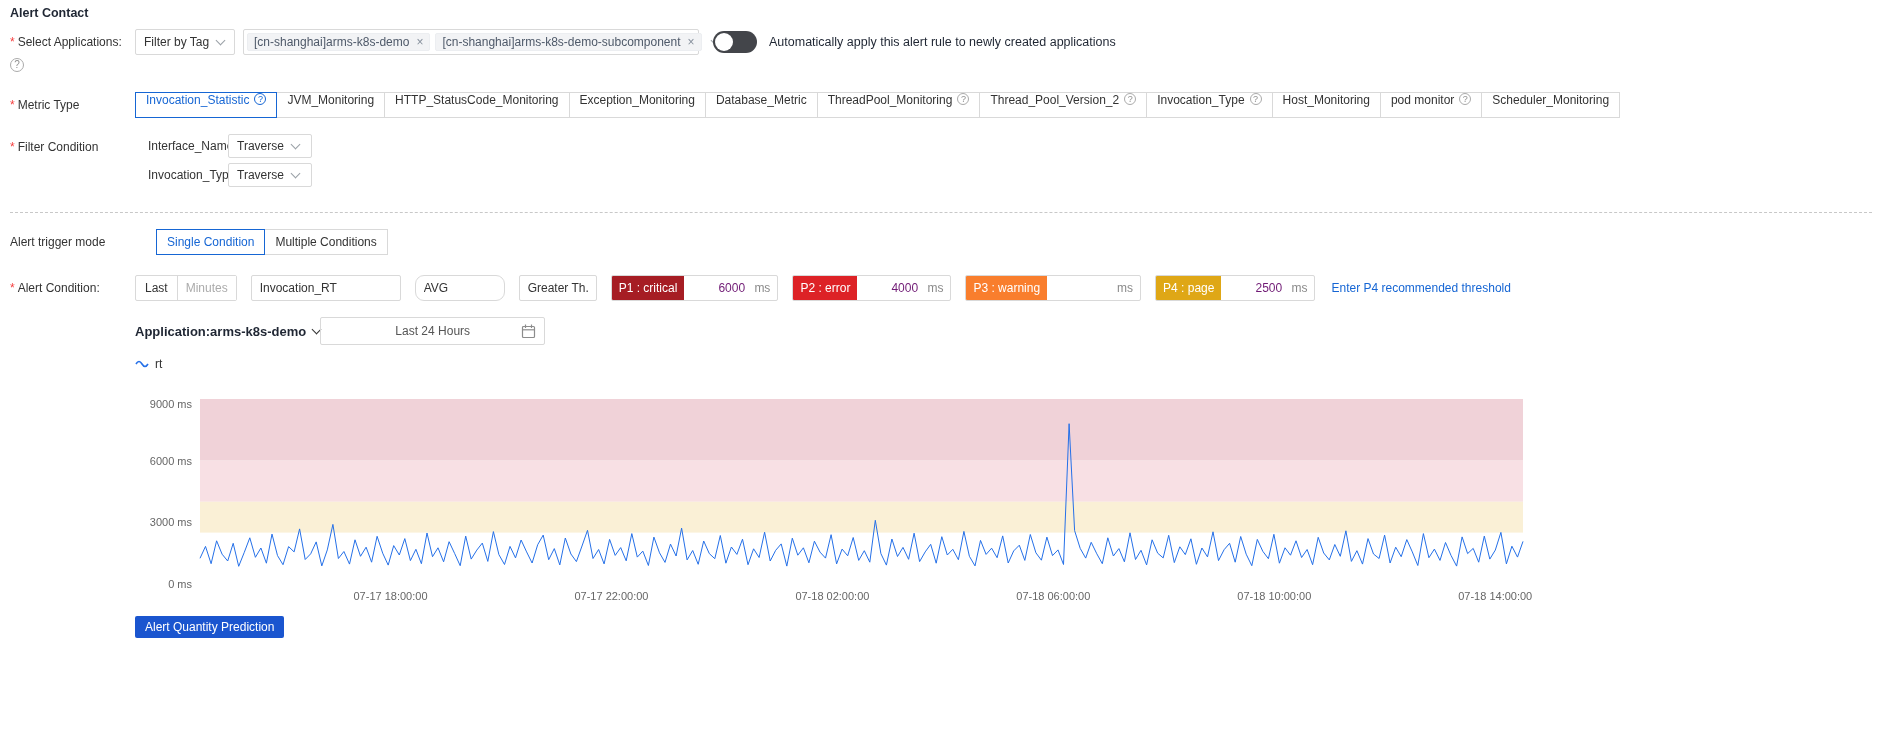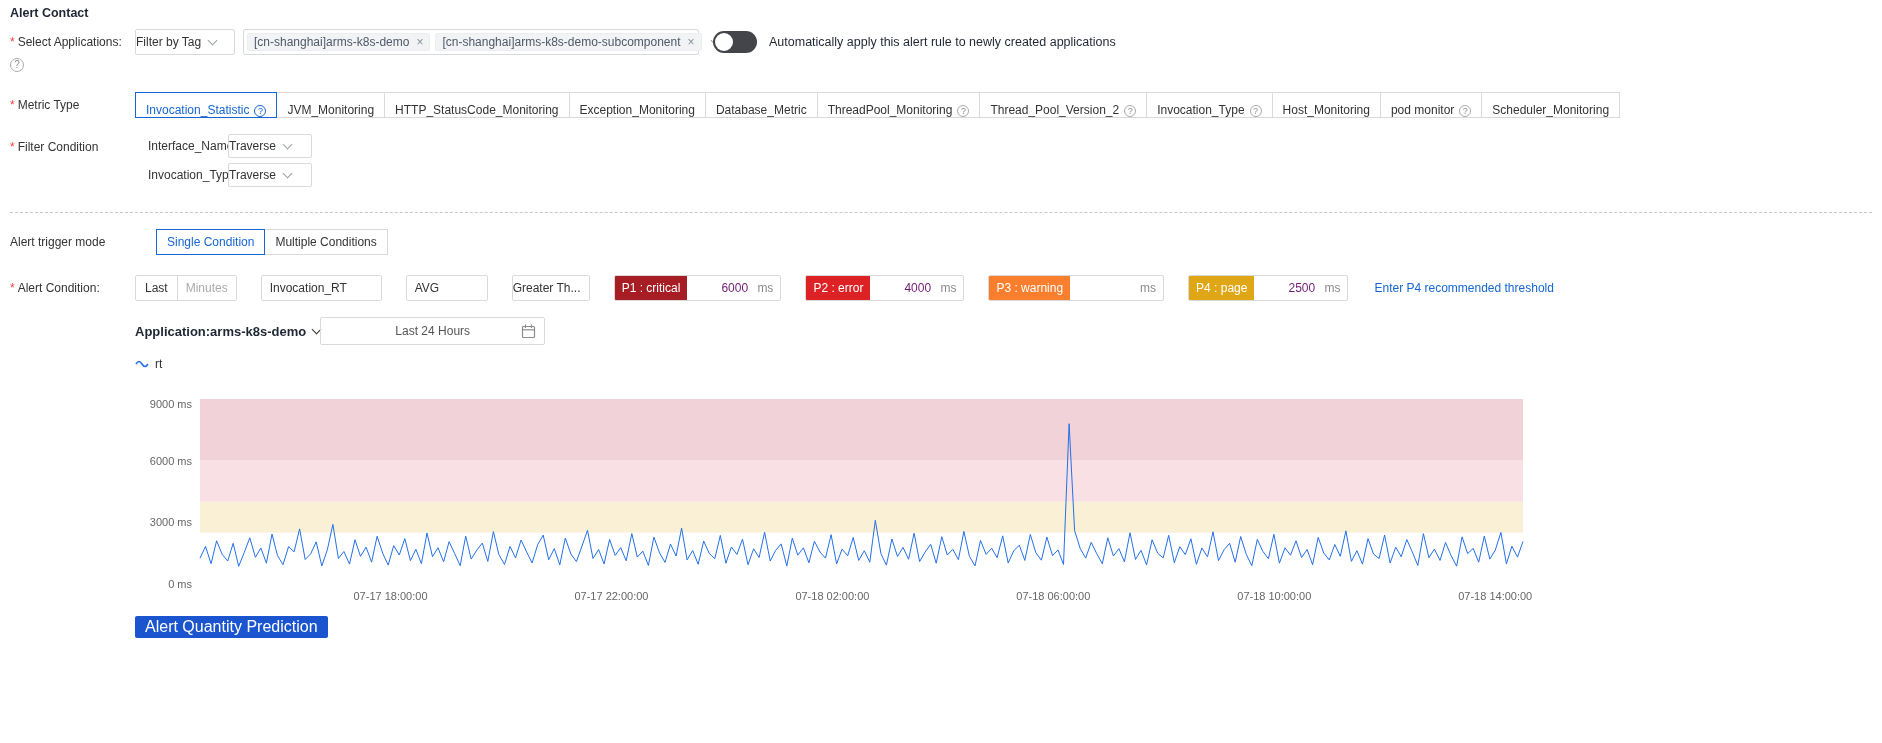--- a/index.html
+++ b/index.html
@@ -26,21 +26,21 @@
     align-items:center; justify-content:center; cursor:pointer; flex:none;
   }
   .help-circle::after { content:"?"; }
   .tab .help-circle { width:12px; height:12px; font-size:9px; margin-left:5px; }
   .tab.selected .help-circle { border-color:var(--accent); color:var(--accent); }
 
   .row-flex { display:flex; align-items:center; gap:8px; flex-wrap:nowrap; }
 
   .select {
     height:26px; border:1px solid #d9d9d9; border-radius:2px; background:#fff;
-    display:inline-flex; align-items:center; padding:0 0; cursor:pointer; flex:none;
+    display:inline-flex; align-items:center; padding:0 8px; cursor:pointer; flex:none;
   }
   .select span { white-space:nowrap; overflow:hidden; }
   .chev {
     width:7px; height:7px; border-right:1.4px solid #9aa0a6; border-bottom:1.4px solid #9aa0a6;
     transform:rotate(45deg); margin-left:auto; margin-top:-3px; flex:none;
   }
   .select .chev { margin-left:8px; }
   .select.w100 { width:100px; }
   .select.small { width:84px; height:24px; }
   .select.op { width:78px; }
@@ -59,49 +59,49 @@
 
   .toggle { width:44px; height:22px; border-radius:11px; background:var(--toggle_off);
     position:relative; cursor:pointer; flex:none; margin-left:6px; }
   .toggle .knob { position:absolute; left:2px; top:2px; width:18px; height:18px;
     background:#fff; border-radius:50%; }
   .toggle-text { font-size:12.5px; color:#1f2633; white-space:nowrap; margin-left:4px; }
 
   .tabs { display:flex; }
   .tab {
     height:26px; border:1px solid #d9d9d9; margin-left:-1px; background:#fff;
-    display:inline-flex; align-items:flex-end; padding:0 10px; cursor:pointer;
+    display:inline-flex; align-items:flex-start; padding:0 10px; cursor:pointer;
     white-space:nowrap; color:#333;
   }
   .tab:first-child { margin-left:0; }
   .tab.selected { border-color:var(--accent); color:var(--accent); position:relative; z-index:1; }
 
   .filters { padding-left:13px; }
   .filter-line { display:flex; align-items:center; margin-bottom:5px; }
   .filter-name { width:80px; flex:none; color:#333; }
 
   .dashed-divider { border-top:1px dashed #c8c8c8; margin-top:20px; }
 
   .seg-group { display:flex;padding-left:21px; }
   .seg {
     height:26px; border:1px solid #d9d9d9; background:#fff; padding:0 10px;
     display:flex; align-items:center; margin-left:-1px; cursor:pointer; white-space:nowrap;
   }
   .seg:first-child { margin-left:0; }
   .seg.selected { color:var(--accent); border-color:var(--accent); position:relative; z-index:1; }
 
-  .cond { gap:24px; }
+  .cond { gap:14px; }
   .last-minutes { display:flex; height:26px; border:1px solid #d9d9d9; border-radius:2px; align-items:stretch; flex:none; }
   .last-part { padding:0 9px; display:flex; align-items:center; border-right:1px solid #d9d9d9; cursor:pointer; }
   .minutes-input { width:58px; border:none; outline:none; padding:0 8px; font:inherit; color:#333; }
   input::placeholder { color:#ababab; }
 
   .text-input { height:26px; border:1px solid #d9d9d9; border-radius:2px; padding:0 8px; font:inherit; color:#333; flex:none; }
-  .text-input.metric { width:121px; }
-  .text-input.agg { width:82px; }
+  .text-input.metric { width:150px; }
+  .text-input.agg { width:90px;border-radius:9px; }
 
   .threshold { display:flex; height:26px; border:1px solid #d9d9d9; border-radius:2px; align-items:stretch; overflow:hidden; flex:none; }
   .sev-badge { display:flex; align-items:center; padding:0 7px; color:#fff; white-space:nowrap; }
   .th-input { width:42px; border:none; outline:none; padding:0 6px; font:inherit; color:#701a75;margin-left:28px; }
   .unit { display:flex; align-items:center; padding:0 7px 0 0; color:#8a8a8a; }
 
   .link { color:var(--accent); cursor:pointer; text-decoration:none; white-space:nowrap; margin-left:2px; }
 
   .chart-block { margin-left:125px; margin-top:16px; width:1420px; }
   .chart-header { display:flex; justify-content:flex-start; align-items:center; }
@@ -115,21 +115,21 @@
   .time-range svg { position:absolute; right:8px; top:6px; }
 
   .legend { display:flex; align-items:center; gap:6px; margin-top:12px; cursor:pointer; }
   .legend svg path { stroke:var(--line); }
 
   #rt-chart { display:block; margin-top:26px; }
   #rt-chart text { font-family:"Liberation Sans", sans-serif; }
 
   .predict-btn {
     margin-top:12px; background:var(--button); color:#fff; border:none; border-radius:2px;
-    height:22px; padding:0 10px; font:inherit; font-size:16px; cursor:pointer;
+    height:22px; padding:0 10px; font:inherit; font-size:12px; cursor:pointer;
   }
 </style>
 </head>
 <body>
 
 <div class="page">
 
   <div>
     <div class="section-title">Alert Contact</div>
 

